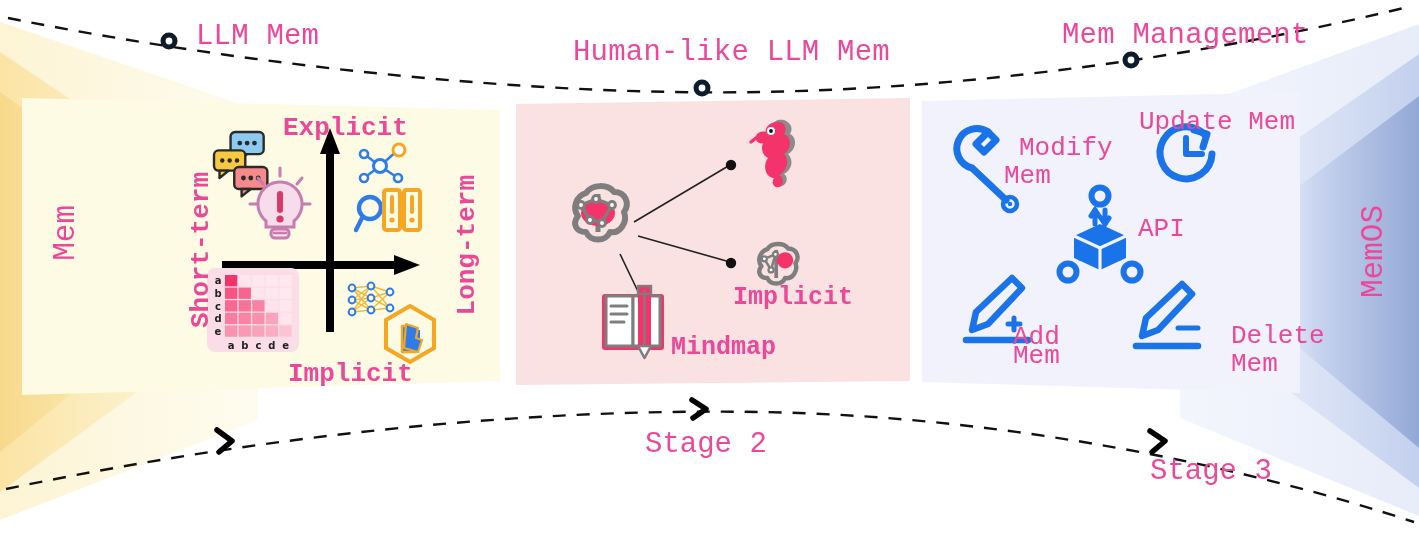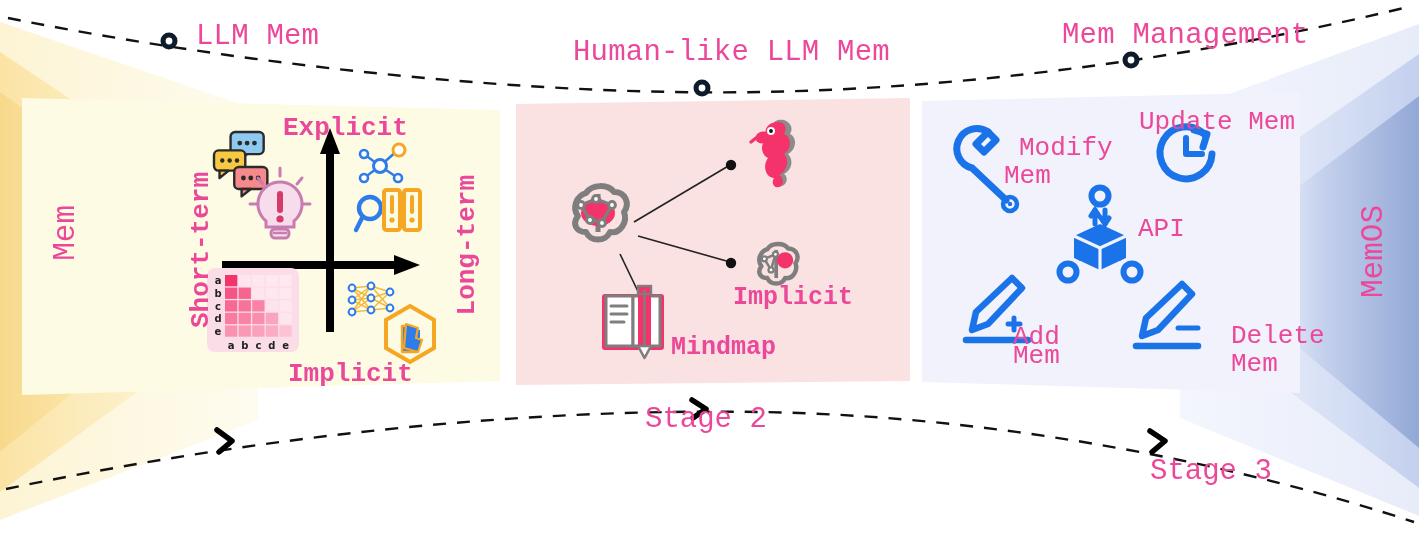--- a/index.html
+++ b/index.html
@@ -97,21 +97,21 @@
     </g>
     <g fill="none" stroke="#000" stroke-width="5.5" stroke-linecap="round" stroke-linejoin="round">
       <polyline points="1150,431 1165,441 1152,452"></polyline>
     </g>
   </svg>
 
   <div class="lbl top-label" style="left:196px;top:20px;">LLM Mem</div>
   <div class="lbl top-label" style="left:573px;top:36px;">Human-like LLM Mem</div>
   <div class="lbl top-label" style="left:1062px;top:19px;">Mem Management</div>
 
-  <div class="lbl stage-label" style="left:645px;top:403px;text-align:center;">Stage 2</div>
+  <div class="lbl stage-label" style="left:645px;top:428px;text-align:center;">Stage 2</div>
   <div class="lbl stage-label" style="left:1150px;top:455px;">Stage 3</div>
 
   <div class="lbl side-label vert" style="left:48px;top:205px;">Mem</div>
   <div class="lbl side-label vert" style="left:1356px;top:205px;">MemOS</div>
 
   <svg class="abs" style="left:170px;top:110px;width:320px;height:270px;" viewBox="0 0 320 270">
 
     <g stroke="#000" stroke-width="8" stroke-linecap="butt">
       <line x1="160" y1="155" x2="160" y2="222"></line>
       <line x1="160" y1="155" x2="160" y2="35"></line>

